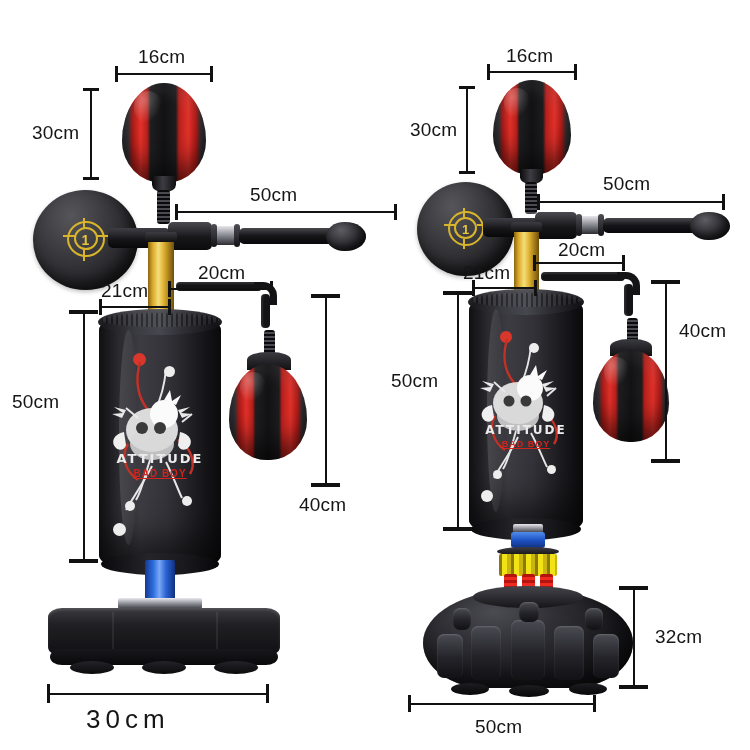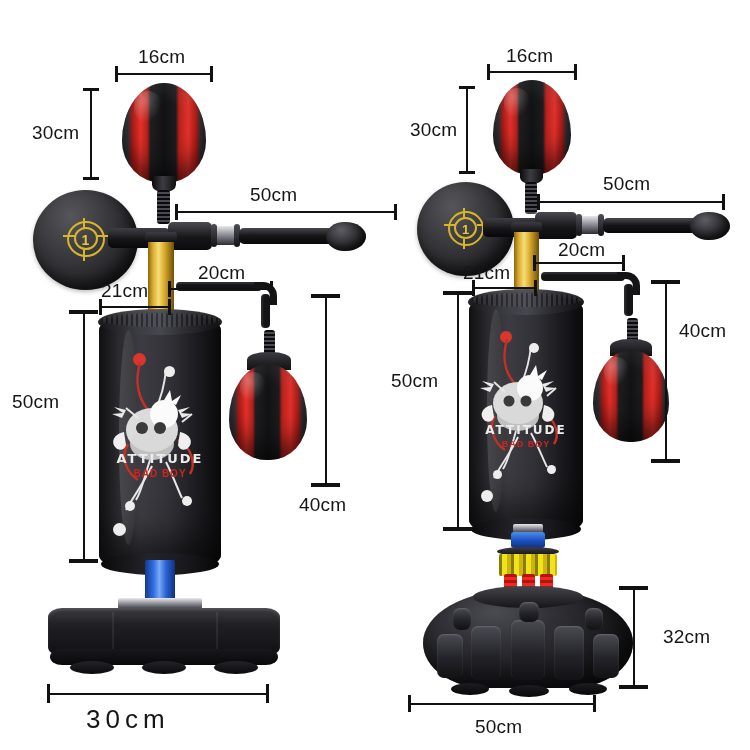--- a/index.html
+++ b/index.html
@@ -89,21 +89,21 @@
     background:linear-gradient(90deg,#0a0a0c,#242429 40%,#1a1a1e 70%,#070709);}
   .bodybag .hl{position:absolute;left:16%;top:4%;width:16%;height:88%;border-radius:50%;
     background:linear-gradient(90deg,rgba(255,255,255,.14),rgba(255,255,255,0));}
 
   
   .decal{position:absolute;left:50%;transform:translateX(-50%);}
   .decal .word{position:absolute;left:50%;transform:translateX(-50%);
     color:#ececec;font-weight:bold;letter-spacing:2px;white-space:nowrap;
     font-family:"DejaVu Sans",sans-serif;}
   .decal .word2{position:absolute;left:50%;transform:translateX(-50%);
-    color:#d2231d;font-weight:bold;letter-spacing:1px;white-space:nowrap;}
+    color:#d2231d;font-weight:bold;letter-spacing:1px;white-space:nowrap;text-decoration:underline;}
   .decal .dot{position:absolute;border-radius:50%;background:#ededed;}
   .decal .reddot{position:absolute;border-radius:50%;background:#d9372c;}
   .decal svg{position:absolute;left:0;top:0;overflow:visible;}
 
   
   .arm{position:absolute;}
   .arm .h{position:absolute;background:#141417;border-radius:4px;
           box-shadow:inset 0 2px 2px rgba(255,255,255,.12);}
   .arm .v{position:absolute;background:#141417;border-radius:4px;
           box-shadow:inset 2px 0 2px rgba(255,255,255,.1);}
@@ -451,21 +451,21 @@
     <div class="dim-label" style="left:16px;top:371px;">50cm</div>
 
     <div class="vline" style="left:290px;top:282px;height:180px;"></div>
     <div class="cap-h" style="left:276px;top:280px;width:29px;height:4px;"></div>
     <div class="cap-h" style="left:276px;top:459px;width:29px;height:4px;"></div>
     <div class="dim-label" style="left:304px;top:321px;">40cm</div>
 
     <div class="vline" style="left:258px;top:588px;height:100px;"></div>
     <div class="cap-h" style="left:244px;top:586px;width:29px;height:4px;"></div>
     <div class="cap-h" style="left:244px;top:685px;width:29px;height:4px;"></div>
-    <div class="dim-label" style="left:288px;top:627px;">32cm</div>
+    <div class="dim-label" style="left:280px;top:627px;">32cm</div>
 
     <div class="hline" style="left:33px;top:703px;width:188px;"></div>
     <div class="cap-v" style="left:33px;top:695px;height:17px;"></div>
     <div class="cap-v" style="left:218px;top:695px;height:17px;"></div>
     <div class="dim-label" style="left:100px;top:717px;">50cm</div>
   </div>
 
 </div>
 
 </body></html>

